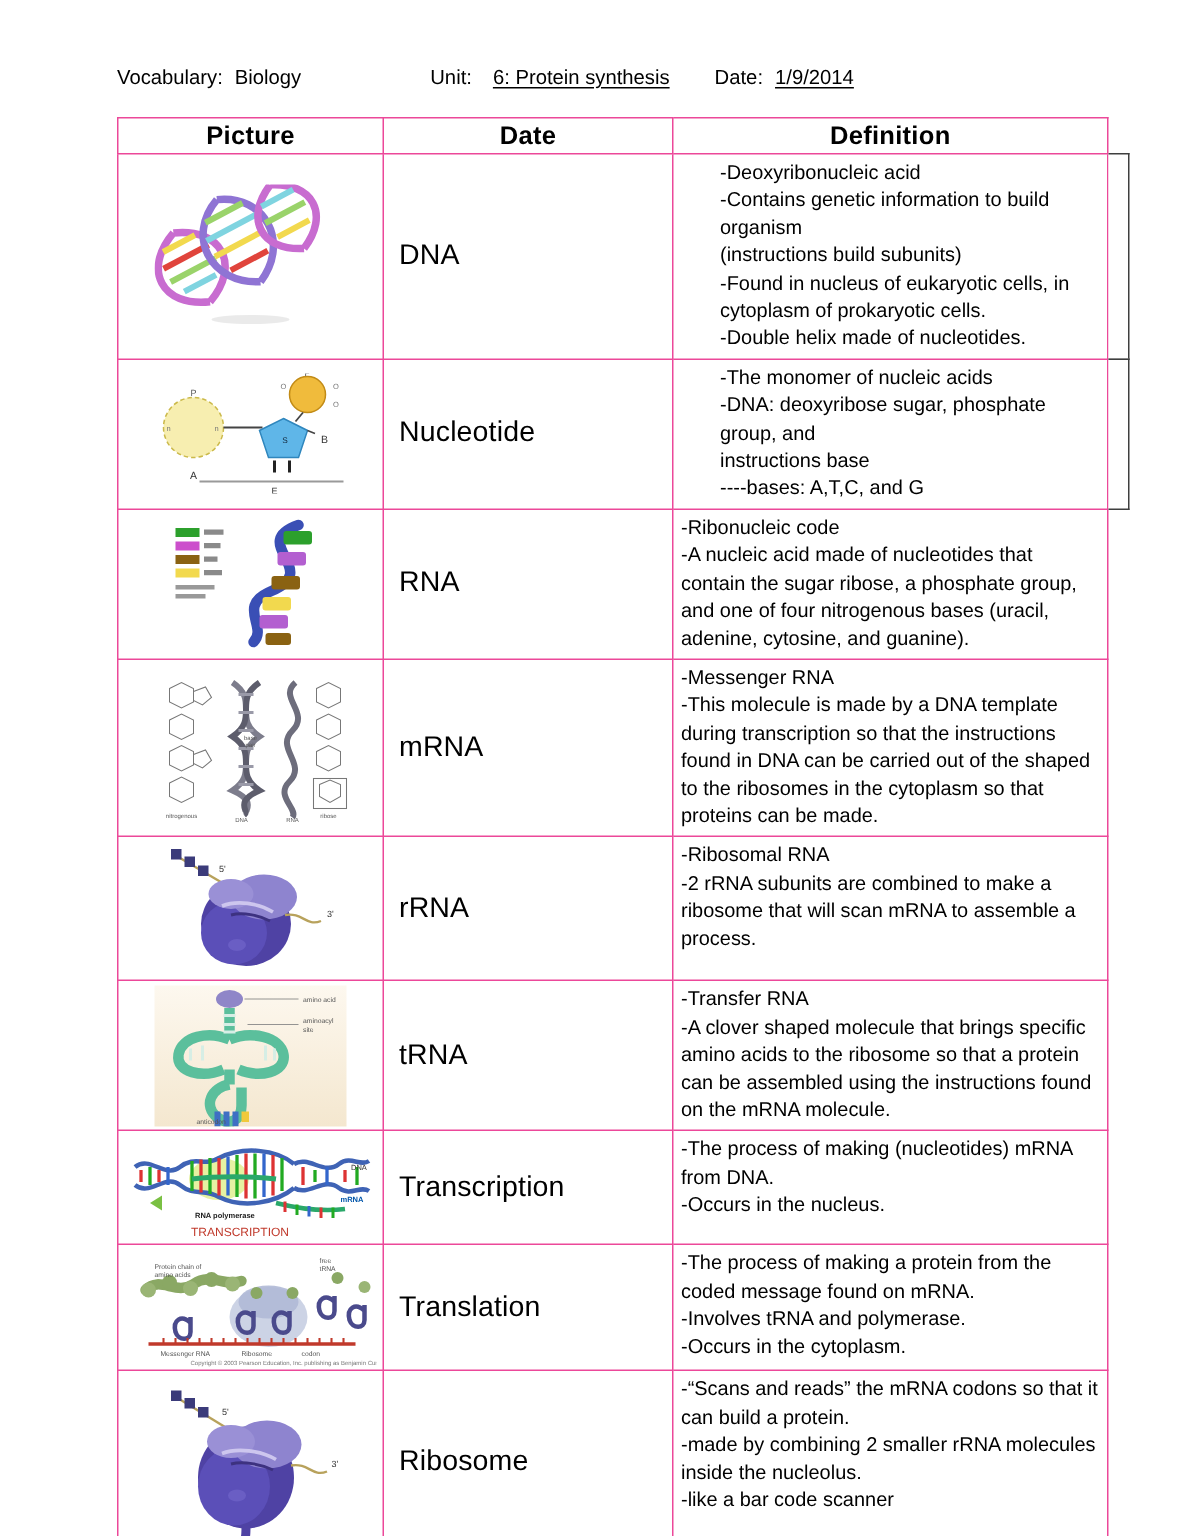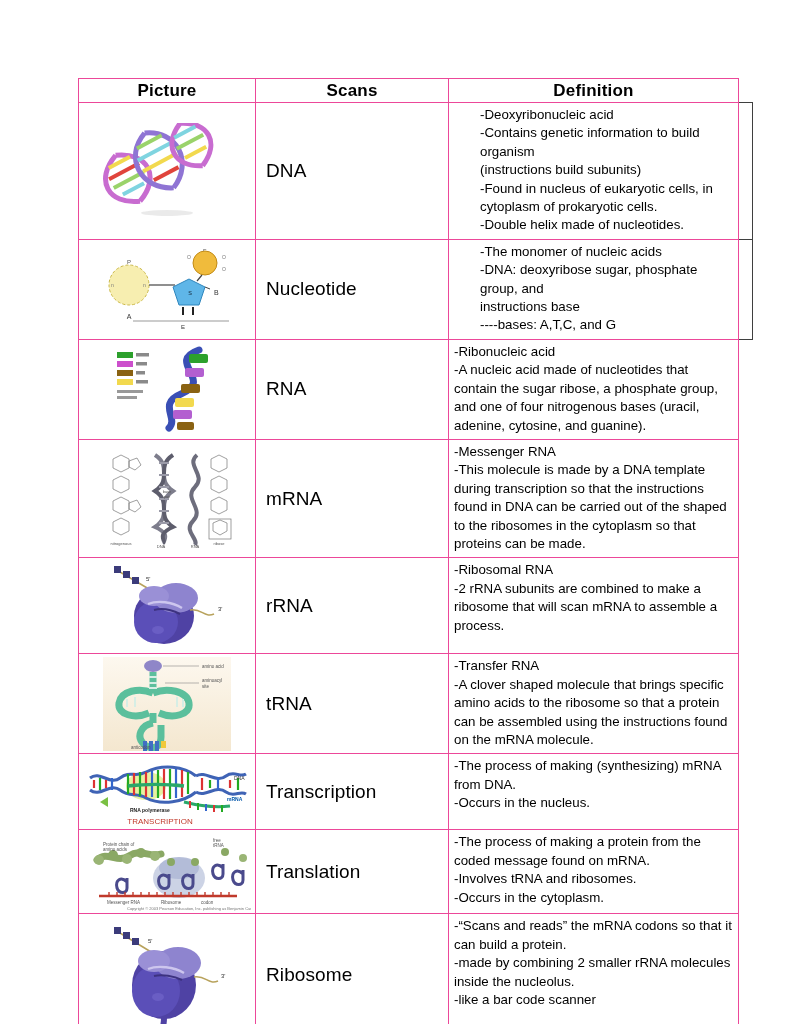--- a/index.html
+++ b/index.html
@@ -104,31 +104,34 @@
   }
 
   
   .art { display: block; margin: 0 auto; }
 </style>
 </head>
 <body>
 
 <div class="page">
 
+  <div class="doc-header">
+    <span class="seg lbl">Vocabulary:</span><span class="gap-d"></span><span class="seg">Biology</span><span class="gap-a"></span><span class="seg lbl">Unit:</span><span class="gap-e"></span><span class="seg val-u">6:  Protein synthesis</span><span class="gap-c"></span><span class="seg lbl">Date:</span><span class="gap-d"></span><span class="seg val-u">1/9/2014</span>
+  </div>
 
   <table class="vtable">
     <colgroup>
       <col class="col-pic">
         <col class="col-word">
         <col class="col-def">
     </colgroup>
     <thead>
       <tr>
         <th>Picture</th>
-        <th>Scans</th>
+        <th>Date</th>
         <th>Definition</th>
       </tr>
     </thead>
     <tbody>
 
       <tr style="height:106px">
         <td class="pic-cell">
           <svg class="art" width="128" height="96" viewBox="0 0 128 96">
             <g transform="rotate(-28 64 48)">
               <path d="M26 10 C56 22, 56 50, 26 62 M26 10 C-4 22, -4 50, 26 62" fill="none" stroke="#c86cd0" stroke-width="5"></path>
@@ -219,21 +222,21 @@
             <rect x="82" y="8" width="19" height="9" rx="2" fill="#2ca02c"></rect>
             <rect x="78" y="22" width="19" height="9" rx="2" fill="#b35fd0"></rect>
             <rect x="74" y="38" width="19" height="9" rx="2" fill="#8a6212"></rect>
             <rect x="68" y="52" width="19" height="9" rx="2" fill="#f2d94e"></rect>
             <rect x="66" y="64" width="19" height="9" rx="2" fill="#b35fd0"></rect>
             <rect x="70" y="76" width="17" height="8" rx="2" fill="#8a6212"></rect>
           </svg>
         </td>
         <td class="word-cell">RNA</td>
         <td class="def-cell">
-          <div>-Ribonucleic acid</div>
+          <div>-Ribonucleic code</div>
           <div>-A nucleic acid made of nucleotides that</div>
           <div>contain the sugar ribose, a phosphate group,</div>
           <div>and one of four nitrogenous bases (uracil,</div>
           <div>adenine, cytosine, and guanine).</div>
         </td>
       </tr>
 
       <tr style="height:106px">
         <td class="pic-cell">
           <svg class="art" width="136" height="100" viewBox="0 0 136 100">
@@ -399,21 +402,21 @@
             </g>
             <polygon points="16,46 24,41 24,51" fill="#7ac043"></polygon>
             <text x="46" y="56" font-size="5" fill="#1a1a1a" font-weight="bold" font-family="Liberation Sans, sans-serif">RNA polymerase</text>
             <text x="150" y="24" font-size="5" fill="#333" font-family="Liberation Sans, sans-serif">DNA</text>
             <text x="143" y="45" font-size="5" fill="#0055aa" font-weight="bold" font-family="Liberation Sans, sans-serif">mRNA</text>
             <text x="76" y="68" font-size="8" fill="#c0392b" text-anchor="middle" font-family="Liberation Sans, sans-serif">TRANSCRIPTION</text>
           </svg>
         </td>
         <td class="word-cell">Transcription</td>
         <td class="def-cell">
-          <div>-The process of making (synthesizing) mRNA</div>
+          <div>-The process of making (nucleotides) mRNA</div>
           <div>from DNA.</div>
           <div>-Occurs in the nucleus.</div>
         </td>
       </tr>
 
       <tr style="height:84px">
         <td class="pic-cell">
           <svg class="art" width="168" height="80" viewBox="0 0 168 80">
             <path d="M14 28 C24 18, 34 32, 46 24 C58 16, 66 26, 78 22" fill="none" stroke="#8aa864" stroke-width="7" stroke-linecap="round"></path>
             <circle cx="16" cy="28" r="5" fill="#9ab575"></circle>
@@ -460,21 +463,21 @@
             <text x="118" y="72" font-size="4.5" fill="#555" font-family="Liberation Sans, sans-serif">codon</text>
             <text x="24" y="72" font-size="4.5" fill="#555" font-family="Liberation Sans, sans-serif">Messenger RNA</text>
             <text x="78" y="72" font-size="4.5" fill="#555" font-family="Liberation Sans, sans-serif">Ribosome</text>
             <text x="44" y="78" font-size="4" fill="#777" font-family="Liberation Sans, sans-serif">Copyright © 2003 Pearson Education, Inc. publishing as Benjamin Cummings</text>
           </svg>
         </td>
         <td class="word-cell">Translation</td>
         <td class="def-cell">
           <div>-The process of making a protein from the</div>
           <div>coded message found on mRNA.</div>
-          <div>-Involves tRNA and ribosomes.</div>
+          <div>-Involves tRNA and polymerase.</div>
           <div>-Occurs in the cytoplasm.</div>
         </td>
       </tr>
 
       <tr style="height:122px">
         <td class="pic-cell">
           <svg class="art" width="130" height="112" viewBox="0 0 130 112">
             <g>
               <line x1="18" y1="14" x2="54" y2="36" stroke="#b8a25c" stroke-width="1.6"></line>
               <rect x="12" y="8" width="7" height="7" fill="#3b3b7a"></rect>

